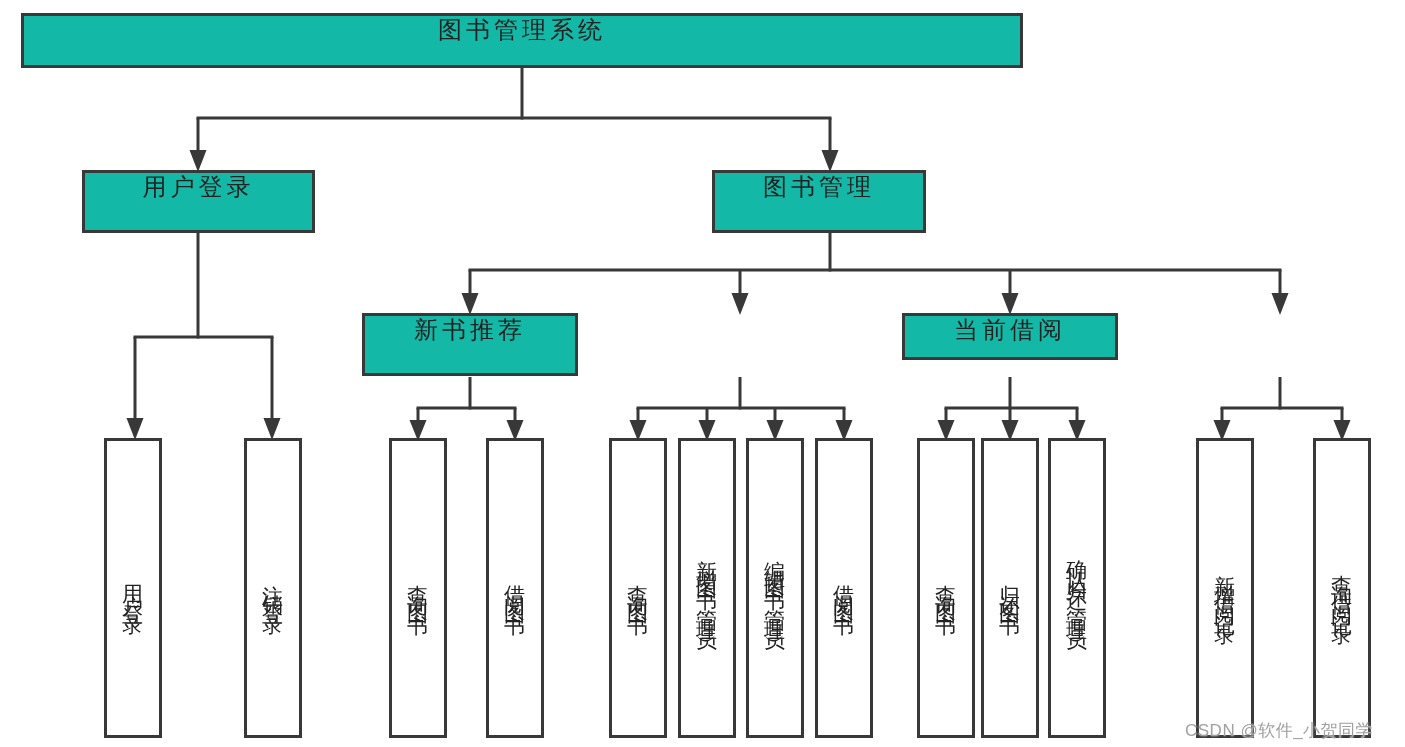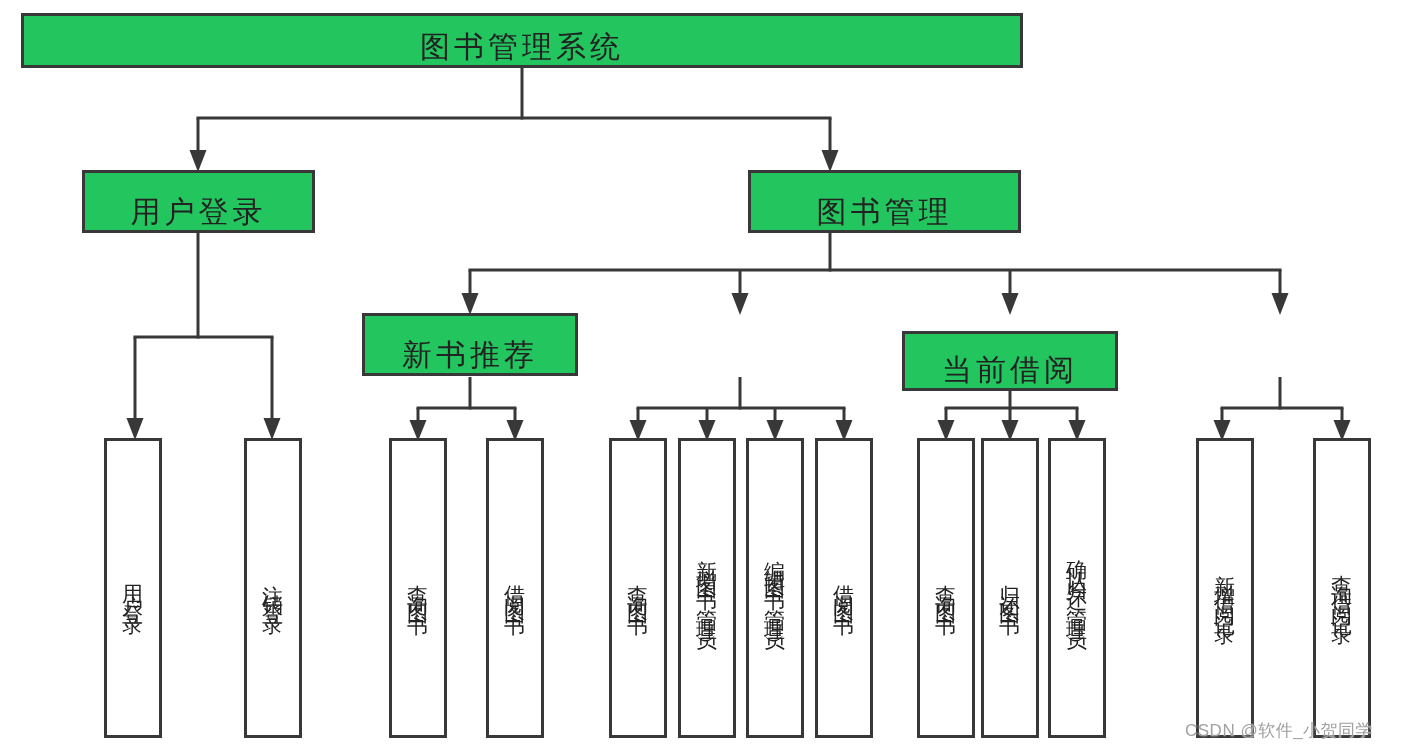--- a/index.html
+++ b/index.html
@@ -16,26 +16,26 @@
     font-family:"Liberation Sans","DejaVu Sans",sans-serif;
     color:var(--color-text,#222);
     overflow:hidden;
   }
   .stage{position:absolute;left:0;top:0;width:1405px;height:747px;}
   svg.connectors{position:absolute;left:0;top:0;width:1405px;height:747px;}
   svg.connectors line{stroke:var(--color-line,#383838);stroke-width:3px;}
   svg.connectors path{fill:var(--color-line,#383838);stroke:none;}
   .box{
     position:absolute;
-    background:#22c55e;
+    background:#14b8a6;
     border:3px solid var(--color-line,#383838);
     display:flex;
-    align-items:flex-end;
+    align-items:flex-start;
     justify-content:center;
-    font-size:30px;
+    font-size:24px;
     letter-spacing:4px;
     line-height:1.2;
     white-space:nowrap;
   }
   .leaf{
     position:absolute;
     top:438px;
     width:58px;
     height:300px;
     background:#ffffff;
@@ -48,24 +48,24 @@
     writing-mode:vertical-lr;
     text-orientation:mixed;
     font-size:21px;
     letter-spacing:10px;
     line-height:1;
     max-height:290px;
   }
   
   .box-root{left:21px;top:13px;width:1002px;height:55px;}
   .box-l2-a{left:82px;top:170px;width:233px;height:63px;}
-  .box-l2-b{left:712px;top:170px;width:273px;height:63px;margin-left:36px;}
+  .box-l2-b{left:712px;top:170px;width:214px;height:63px;}
   .box-l3-a{left:362px;top:313px;width:216px;height:63px;}
   .box-l3-b{left:632px;top:313px;width:216px;height:63px;}
-  .box-l3-c{left:902px;top:331px;width:216px;height:60px;}
+  .box-l3-c{left:902px;top:313px;width:216px;height:47px;}
   .box-l3-d{left:1172px;top:313px;width:215px;height:63px;}
   .leaf-1{left:104px;}  .leaf-2{left:244px;}
   .leaf-3{left:389px;}  .leaf-4{left:486px;}
   .leaf-5{left:609px;}  .leaf-6{left:678px;}
   .leaf-7{left:746px;}  .leaf-8{left:815px;}
   .leaf-9{left:917px;}  .leaf-10{left:981px;}
   .leaf-11{left:1048px;}
   .leaf-12{left:1196px;} .leaf-13{left:1313px;}
   .watermark{
     position:absolute;

